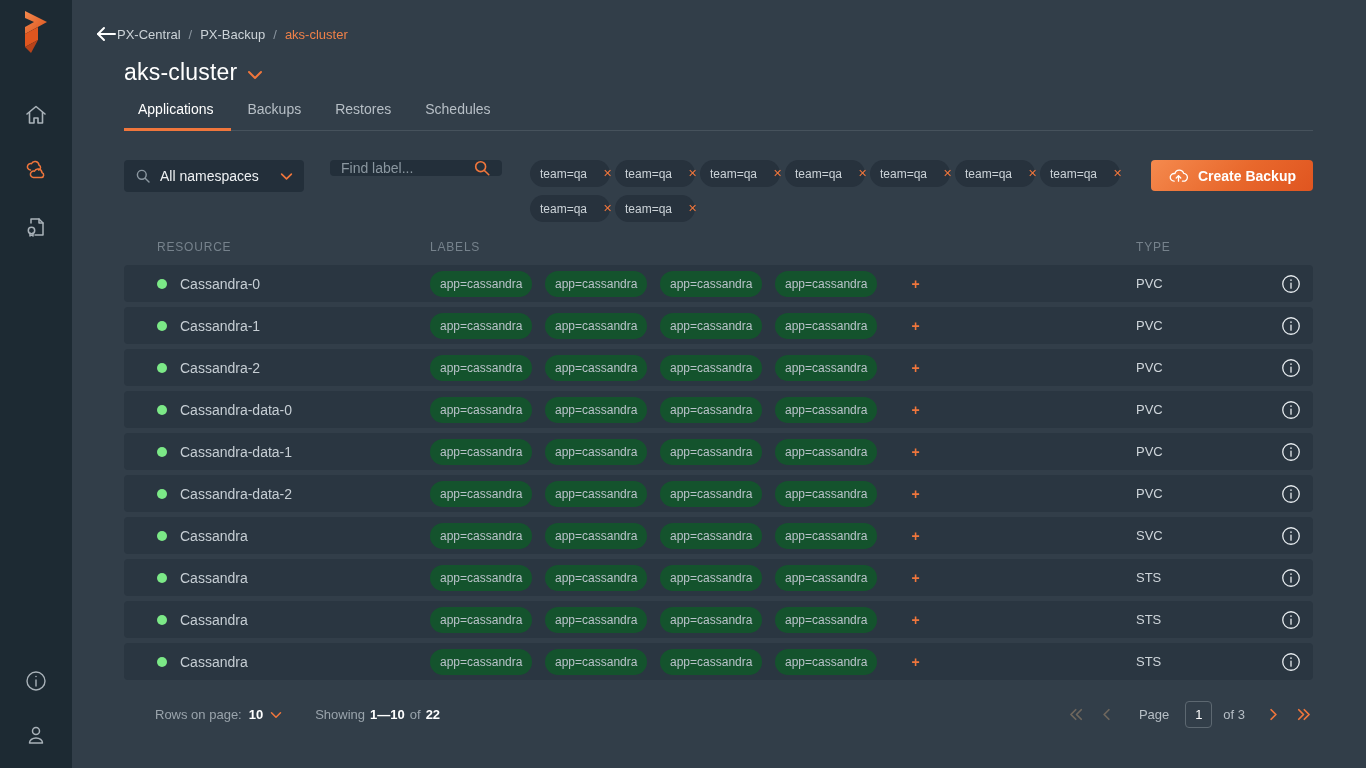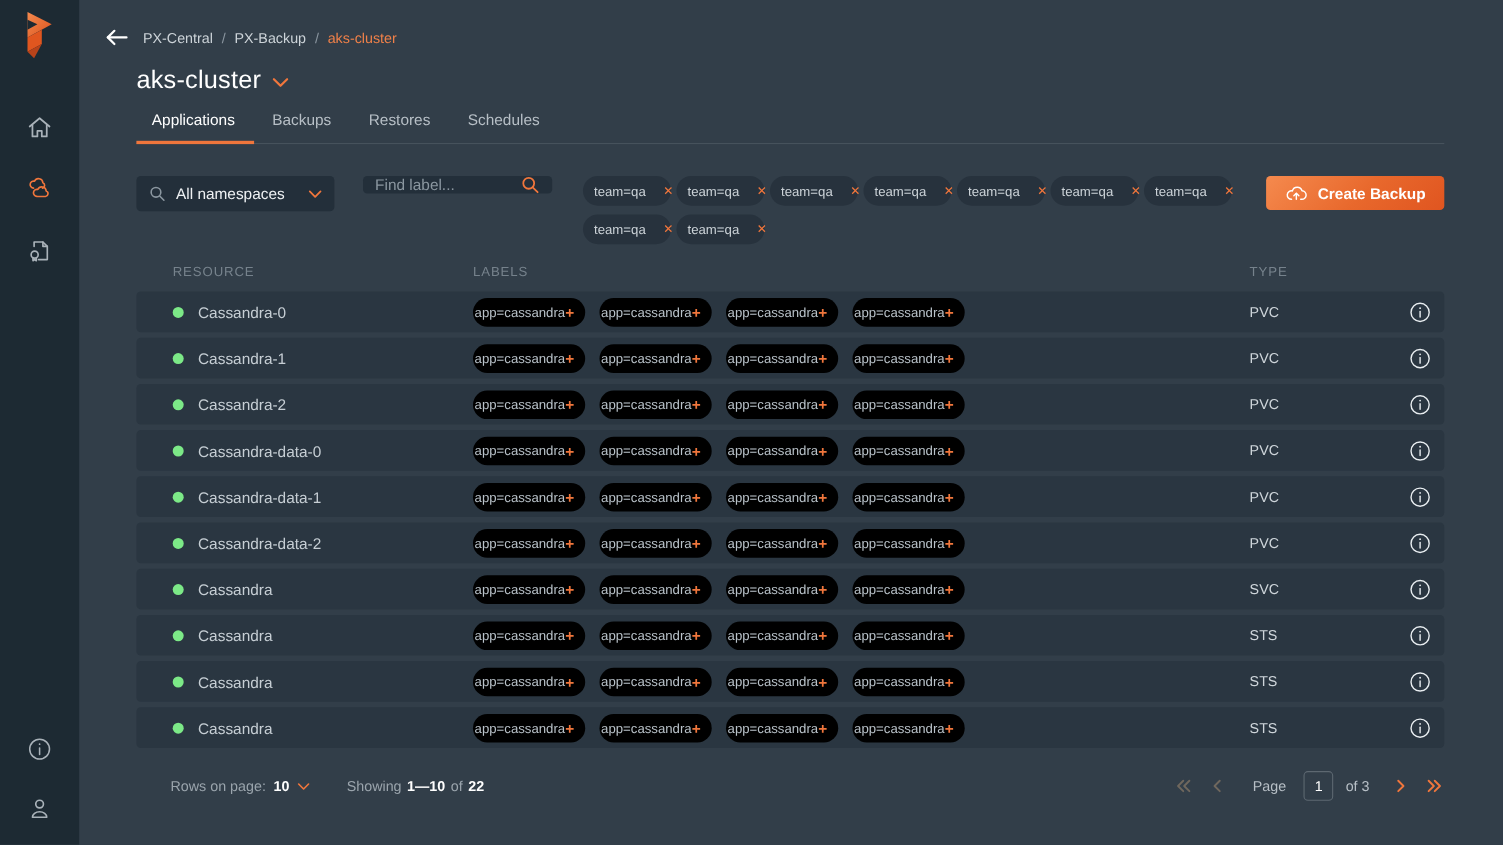--- a/index.html
+++ b/index.html
@@ -19,21 +19,21 @@
   }
   .logo { margin-top:8px; cursor:pointer; }
   .side-nav { margin-top:42px; display:flex; flex-direction:column; gap:30px; }
   .side-bottom { margin-top:auto; margin-bottom:20px; display:flex; flex-direction:column; gap:28px; }
   .side-icon { width:26px; height:26px; display:flex; align-items:center; justify-content:center; cursor:pointer; }
   .side-icon svg { stroke:#a9b2b9; }
   .side-icon.active svg { stroke:var(--accent); }
 
   
   .main { flex:1; padding:26px 53px 0 24px; display:flex; flex-direction:column; }
-  .crumb-row { display:flex; align-items:center; gap:13px; }
+  .crumb-row { display:flex; align-items:center; }
   .back-btn { cursor:pointer; display:flex; }
   .crumbs { font-size:13px; color:#ccd3d8; display:flex; gap:8px; align-items:center; }
   .crumb { cursor:pointer; }
   .crumb-sep { color:#8b96a0; }
   .crumb.current { color:#ef8049; }
 
   .page-body { margin-left:28px; display:flex; flex-direction:column; flex:1; }
 
   .title-row { margin-top:17px; display:flex; align-items:center; gap:10px; }
   .page-title { font-size:23px; font-weight:400; color:#ffffff; letter-spacing:.2px; }
@@ -91,23 +91,23 @@
   .row {
     height:37px; background:#2a3641; border-radius:4px;
     display:grid; grid-template-columns:306px 706px 132px 1fr; align-items:center;
     cursor:pointer;
   }
   .cell-resource { display:flex; align-items:center; padding-left:33px; gap:13px; }
   .dot { width:10px; height:10px; border-radius:50%; background:var(--green); }
   .res-name { font-size:14px; color:#c6ced4; }
   .cell-labels { display:flex; gap:13px; }
   .chip {
-    width:102px; height:26px; background:#000000; border-radius:13px;
-    display:flex; align-items:center; justify-content:flex-end; padding:0 10px;
-    font-size:12px; color:#b9c2c9; cursor:pointer;
+    width:102px; height:26px; background:#14532d; border-radius:13px;
+    display:flex; align-items:center; justify-content:space-between; padding:0 10px;
+    font-size:12px; color:#b9c2c9; cursor:pointer;gap:44px;
   }
   .chip .chip-plus { color:var(--accent); font-size:14px; font-weight:700; }
   .cell-type { font-size:13px; color:#ced5da; }
   .cell-info { display:flex; justify-content:center; }
   .info-btn { cursor:pointer; display:flex; }
 
   
   .table-footer { margin-top:21px; display:flex; align-items:center; font-size:13px; color:#9aa4ac; padding-left:31px; }
   .rows-per { display:flex; align-items:center; gap:7px; cursor:pointer; }
   .rows-per b, .showing b { color:#ffffff; font-weight:700; }

